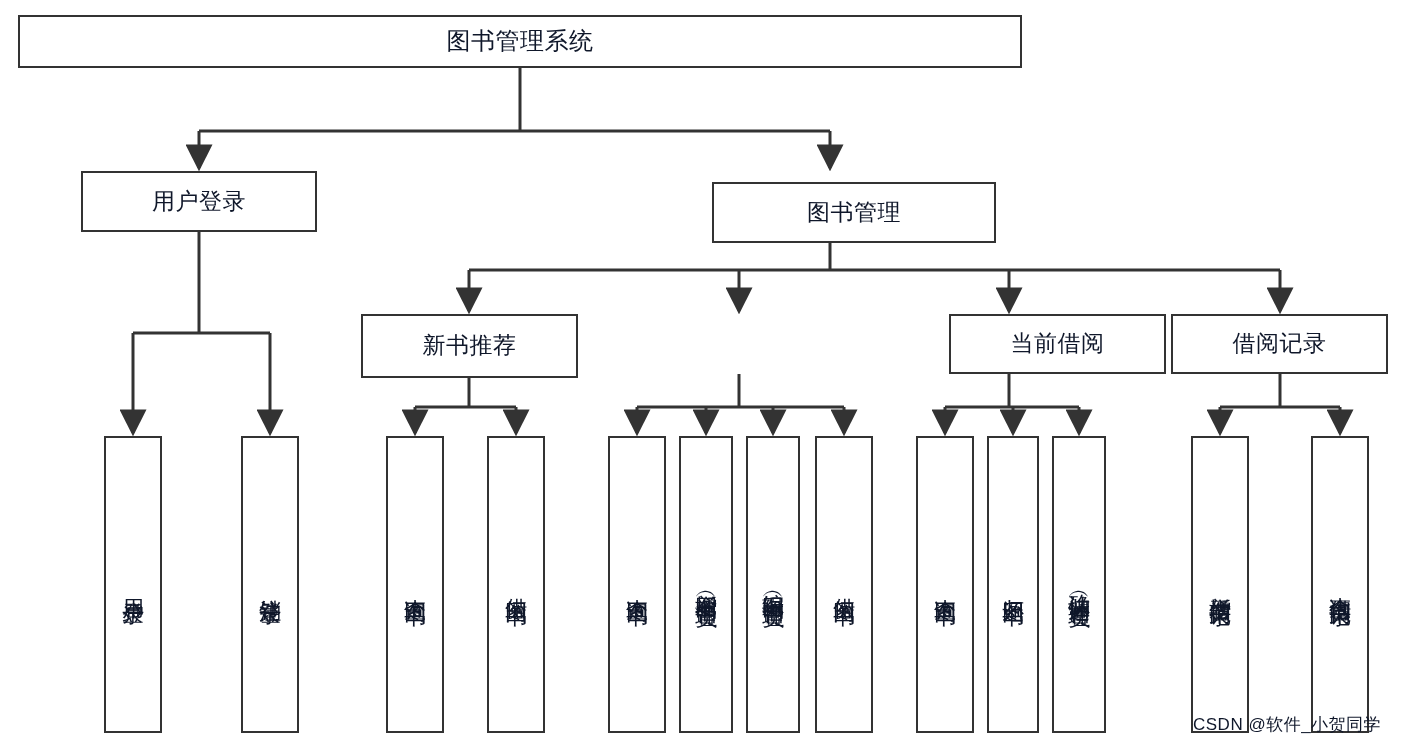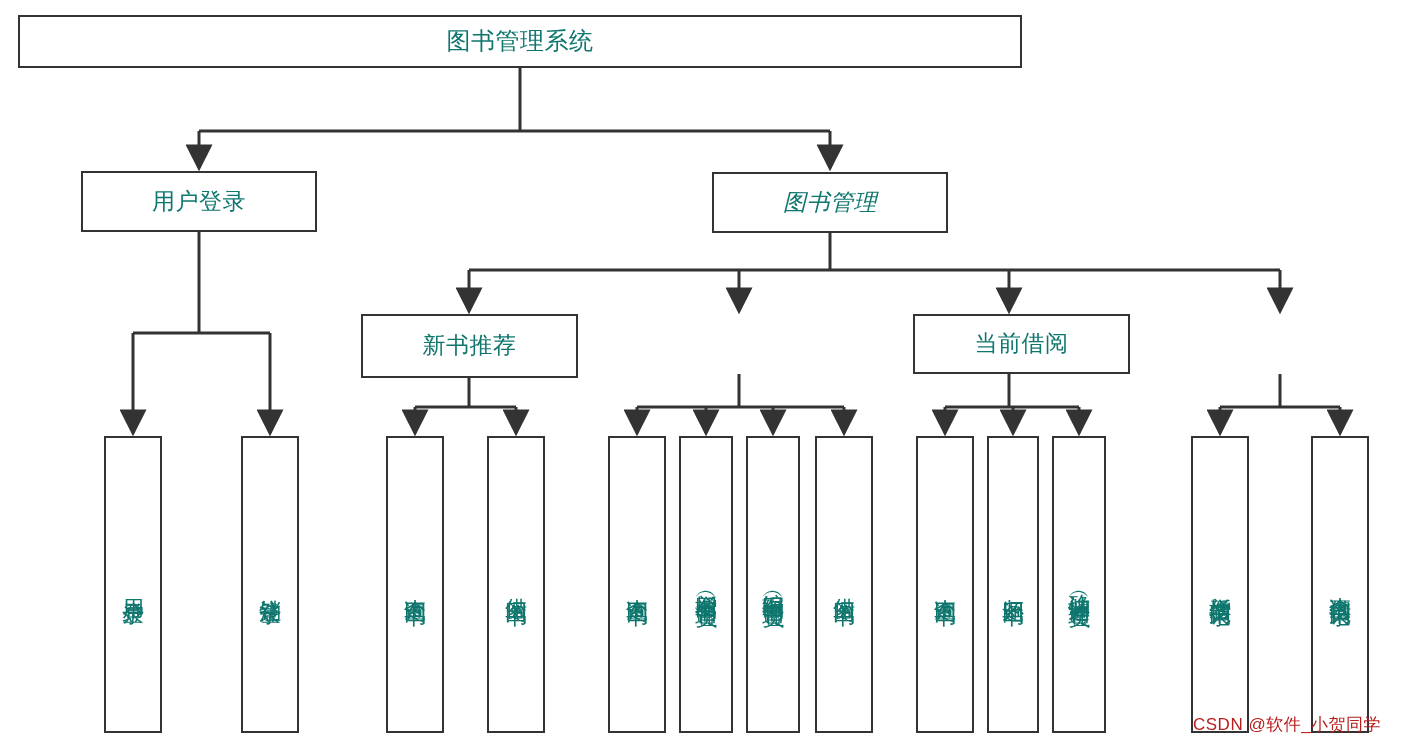--- a/index.html
+++ b/index.html
@@ -26,21 +26,21 @@
     pointer-events: none;
   }
   .node {
     position: absolute;
     box-sizing: border-box;
     background: #ffffff;
     border: 2px solid #333333;
     display: flex;
     align-items: center;
     justify-content: center;
-    color: #0f766e;
+    color: #0f172a;
   }
   .node .label {
     display: block;
     text-align: center;
     line-height: 1.18;
     white-space: nowrap;
   }
   
   .node.horiz .label {
     font-size: 23px;
@@ -58,21 +58,21 @@
     writing-mode: vertical-rl;
     text-orientation: upright;
     font-size: 22px;
     line-height: 1.02;
     letter-spacing: 2px;
     white-space: nowrap;
   }
   .watermark {
     position: absolute;
     font-size: 17px;
-    color: #b91c1c;
+    color: #0f172a;
     white-space: nowrap;
     letter-spacing: 0.5px;
   }
 </style>
 </head>
 <body>
 
 <div id="canvas">
 
   <svg id="edges" viewBox="0 0 1405 747" xmlns="http://www.w3.org/2000/svg">
@@ -125,29 +125,32 @@
     </g>
   </svg>
 
   <div class="node horiz root" style="left:18px; top:15px; width:1004px; height:53px;">
     <span class="label">图书管理系统</span>
   </div>
 
   <div class="node horiz" style="left:81px; top:171px; width:236px; height:61px;">
     <span class="label">用户登录</span>
   </div>
-  <div class="node horiz" style="left:712px; top:172px; width:236px; height:61px;font-style:italic;">
+  <div class="node horiz" style="left:712px; top:182px; width:284px; height:61px;">
     <span class="label">图书管理</span>
   </div>
 
   <div class="node horiz" style="left:361px; top:314px; width:217px; height:64px;">
     <span class="label">新书推荐</span>
   </div>
-  <div class="node horiz" style="left:913px; top:314px; width:217px; height:60px;">
+  <div class="node horiz" style="left:949px; top:314px; width:217px; height:60px;">
     <span class="label">当前借阅</span>
+  </div>
+  <div class="node horiz" style="left:1171px; top:314px; width:217px; height:60px;">
+    <span class="label">借阅记录</span>
   </div>
 
   <div class="node vert" style="left:104px; top:436px; width:58px; height:297px;">
     <span class="label">用户登录</span>
   </div>
   <div class="node vert" style="left:241px; top:436px; width:58px; height:297px;">
     <span class="label">注销登录</span>
   </div>
   <div class="node vert" style="left:386px; top:436px; width:58px; height:297px;">
     <span class="label">查询图书</span>

